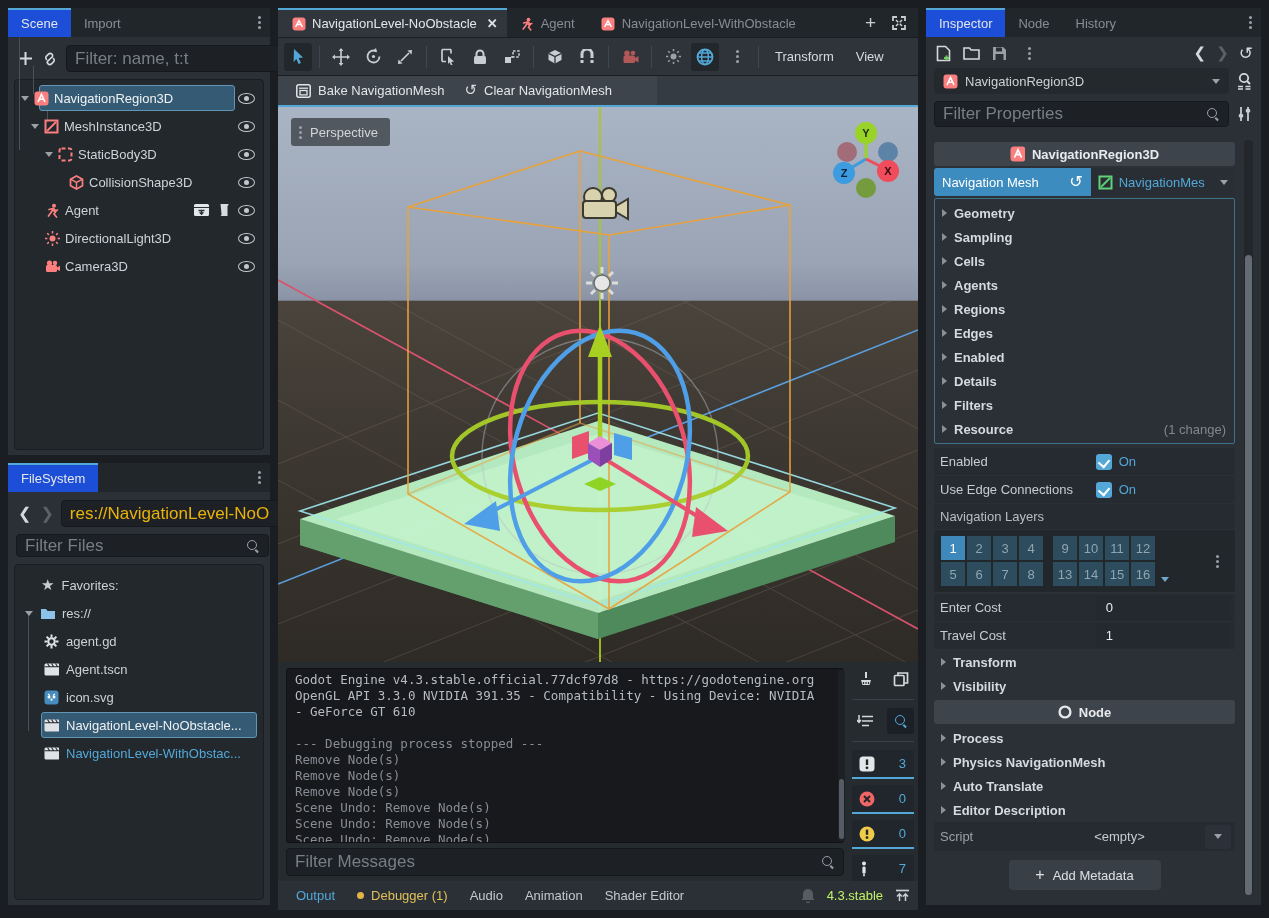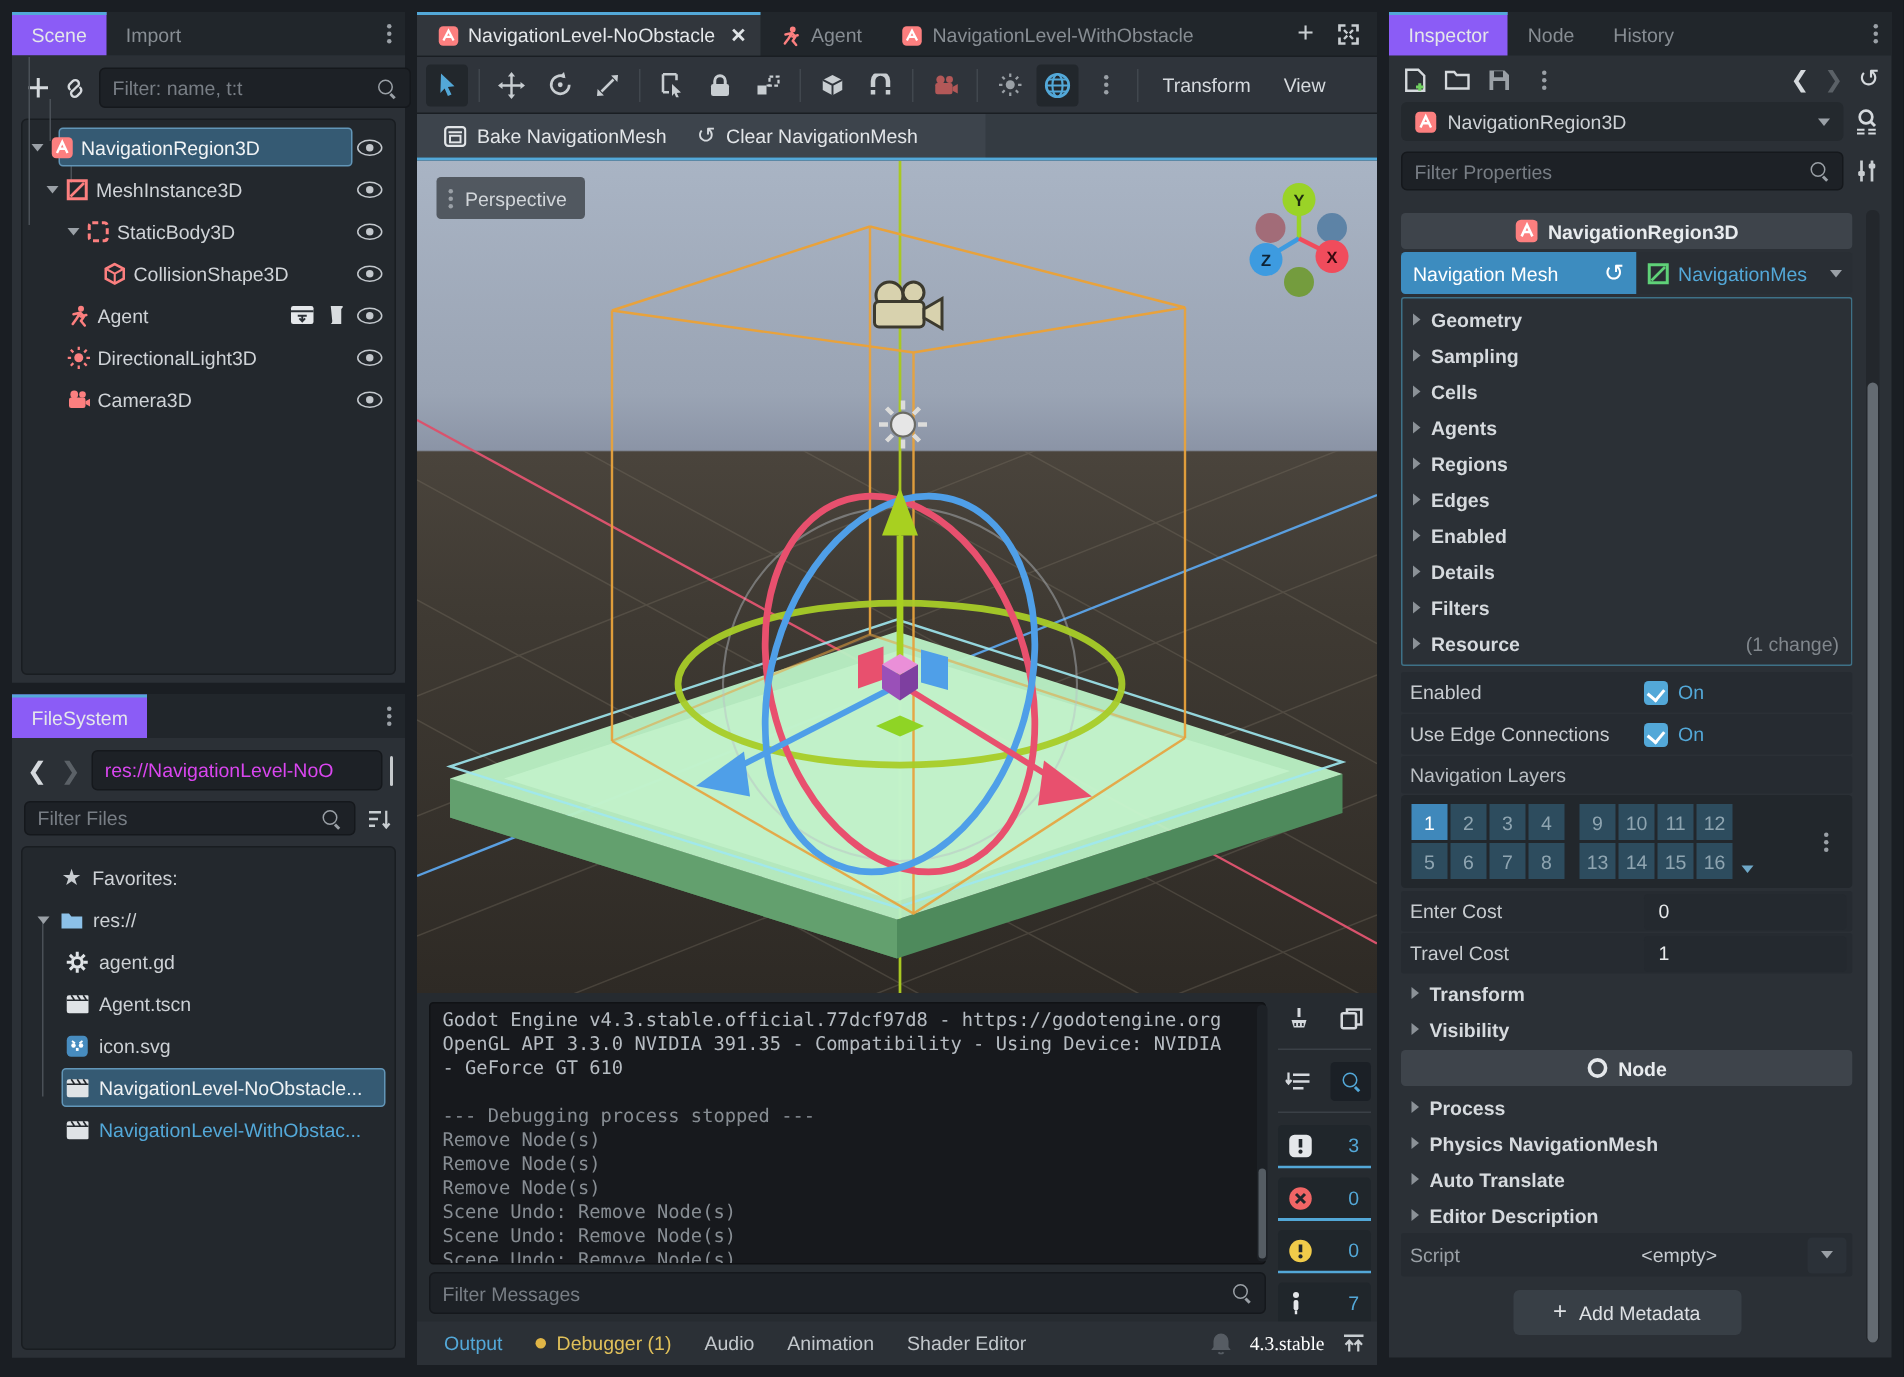--- a/index.html
+++ b/index.html
@@ -4,34 +4,34 @@
 <style>
   * { margin:0; padding:0; box-sizing:border-box; }
   html,body { background:#14171b; }
   body { font-family:"Liberation Sans", sans-serif; font-size:13px; color:#cdd1d5; }
   #app { position:relative; width:1269px; height:918px; background:#1a1e23; overflow:hidden; }
 
   
   .panel { position:absolute; background:#2b3036; }
   .tabstrip { display:flex; align-items:stretch; background:#21262b; height:29px; }
   .tab { display:flex; align-items:center; gap:6px; padding:0 13px; color:#878d93; border-top:2px solid transparent; cursor:default; }
-  .tab.active { background:#8b5cf6; color:#e4e7ea; border-top:2px solid #53a8d8; }
+  .tab.active { background:#1d4ed8; color:#e4e7ea; border-top:2px solid #53a8d8; }
   .dots { width:3px; height:3px; border-radius:50%; background:#9aa0a6; box-shadow:0 -5px 0 #9aa0a6, 0 5px 0 #9aa0a6; display:inline-block; }
   .dots-btn { width:22px; display:flex; align-items:center; justify-content:center; margin-left:auto; }
   .chev-r { width:0; height:0; border-left:5px solid #8b9197; border-top:4px solid transparent; border-bottom:4px solid transparent; display:inline-block; }
   .chev-d { width:0; height:0; border-top:5px solid #9aa0a6; border-left:4px solid transparent; border-right:4px solid transparent; display:inline-block; }
   .chev-d.blue { border-top-color:#6fa8c8; }
   .eye { position:relative; width:17px; height:11px; border:1.6px solid #c2c7cc; border-radius:50%; display:inline-block; }
   .eye::after { content:""; position:absolute; left:50%; top:50%; width:5px; height:5px; margin:-2.5px 0 0 -2.5px; border-radius:50%; background:#c2c7cc; }
   .mag { position:relative; width:14px; height:14px; display:inline-block; }
   .mag::before { content:""; position:absolute; left:1px; top:1px; width:8px; height:8px; border:1.7px solid #9aa0a6; border-radius:50%; }
   .mag::after { content:""; position:absolute; left:10px; top:10px; width:4px; height:1.8px; background:#9aa0a6; transform:rotate(45deg); transform-origin:0 0; }
   .mag.blue::before { border-color:#53a8d8; } .mag.blue::after { background:#53a8d8; }
   .inputbox { display:flex; align-items:center; background:#1d2126; border-radius:4px; border:1px solid #15181c; padding:0 8px; }
-  .inputbox input { flex:1; background:transparent; border:none; outline:none; color:#d946ef; font-family:"Liberation Sans",sans-serif; font-size:13px; min-width:0; }
+  .inputbox input { flex:1; background:transparent; border:none; outline:none; color:#eab308; font-family:"Liberation Sans",sans-serif; font-size:17px; min-width:0; }
   .inputbox input::placeholder { color:#787e85; }
   .icon16 { width:18px; height:18px; display:inline-flex; align-items:center; justify-content:center; flex:0 0 auto; }
   svg { display:block; }
 
   
   #scene-dock { left:8px; top:8px; width:262px; height:447px; display:flex; flex-direction:column; }
   #scene-dock .tabstrip, #fs-dock .tabstrip { border-radius:0; }
   .dock-body { flex:1; background:#2b3036; padding:5px 6px; display:flex; flex-direction:column; min-height:0; }
   .toolbar-row { display:flex; align-items:center; gap:7px; padding:3px 2px 7px 2px; }
   .tree { background:#23282d; border:1px solid #191d21; border-radius:4px; flex:1; padding:4px 2px; overflow:hidden; }
@@ -78,21 +78,21 @@
   .sbtn.on { background:#1b2026; }
   .side-div { height:1px; background:#3a4046; margin:2px 0 8px; }
   .badge { height:29px; background:#20262b; border-bottom:2px solid #53a8d8; border-radius:3px 3px 0 0; display:flex; align-items:center; justify-content:space-between; padding:0 8px 0 7px; margin-bottom:6px; }
   .badge .cnt { color:#53a8d8; font-size:13px; }
   #filter-msgs { position:absolute; left:8px; top:186px; width:558px; height:28px; }
   #bottom-tabs { position:absolute; left:0px; top:219px; width:640px; height:29px; background:#2b3036; display:flex; align-items:center; gap:2px; padding:0 8px; }
   .btab { padding:0 10px; color:#c3c8cc; display:flex; align-items:center; gap:7px; }
   .btab.active { color:#53a8d8; }
   .btab .dot { width:7px; height:7px; border-radius:50%; background:#e0b546; }
   .btab.warn { color:#e0c05a; }
-  #bottom-right { margin-left:auto; display:flex; align-items:center; gap:12px; color:#ffffff;font-family:Liberation Serif, serif; }
+  #bottom-right { margin-left:auto; display:flex; align-items:center; gap:12px; color:#bef264; }
 
   
   #inspector { left:926px; top:8px; width:335px; height:897px; display:flex; flex-direction:column; background:#2b3036; }
   #insp-toolbar { display:flex; align-items:center; gap:10px; padding:7px 8px 6px; }
   #insp-body { flex:1; padding:0 8px 0 8px; position:relative; min-height:0; }
   .insp-row { display:flex; align-items:center; gap:6px; margin-bottom:7px; }
   #node-select { flex:1; height:26px; background:#24292e; border-radius:4px; display:flex; align-items:center; gap:7px; padding:0 9px; }
   #insp-scroll { position:absolute; left:8px; right:26px; top:72px; bottom:0; overflow:hidden; }
   #insp-sb { position:absolute; right:8px; top:72px; width:9px; bottom:10px; background:#23272c; border-radius:4px; }
   #insp-sb .thumb { position:absolute; left:1px; right:1px; top:115px; height:640px; background:#646b72; border-radius:4px; }

